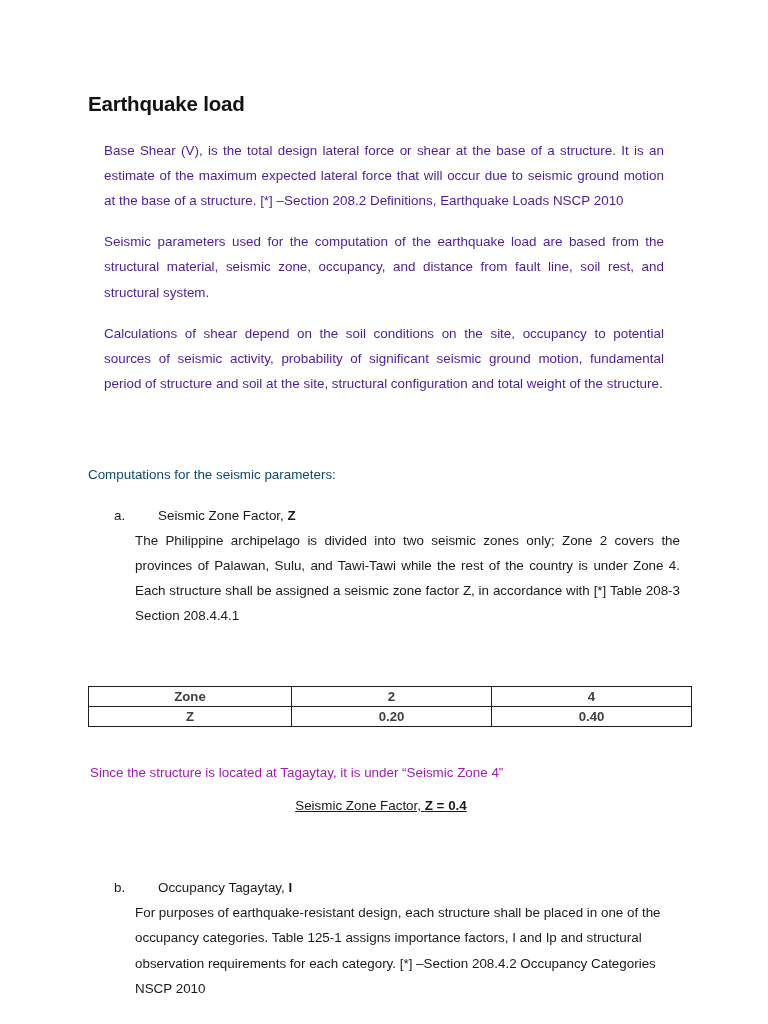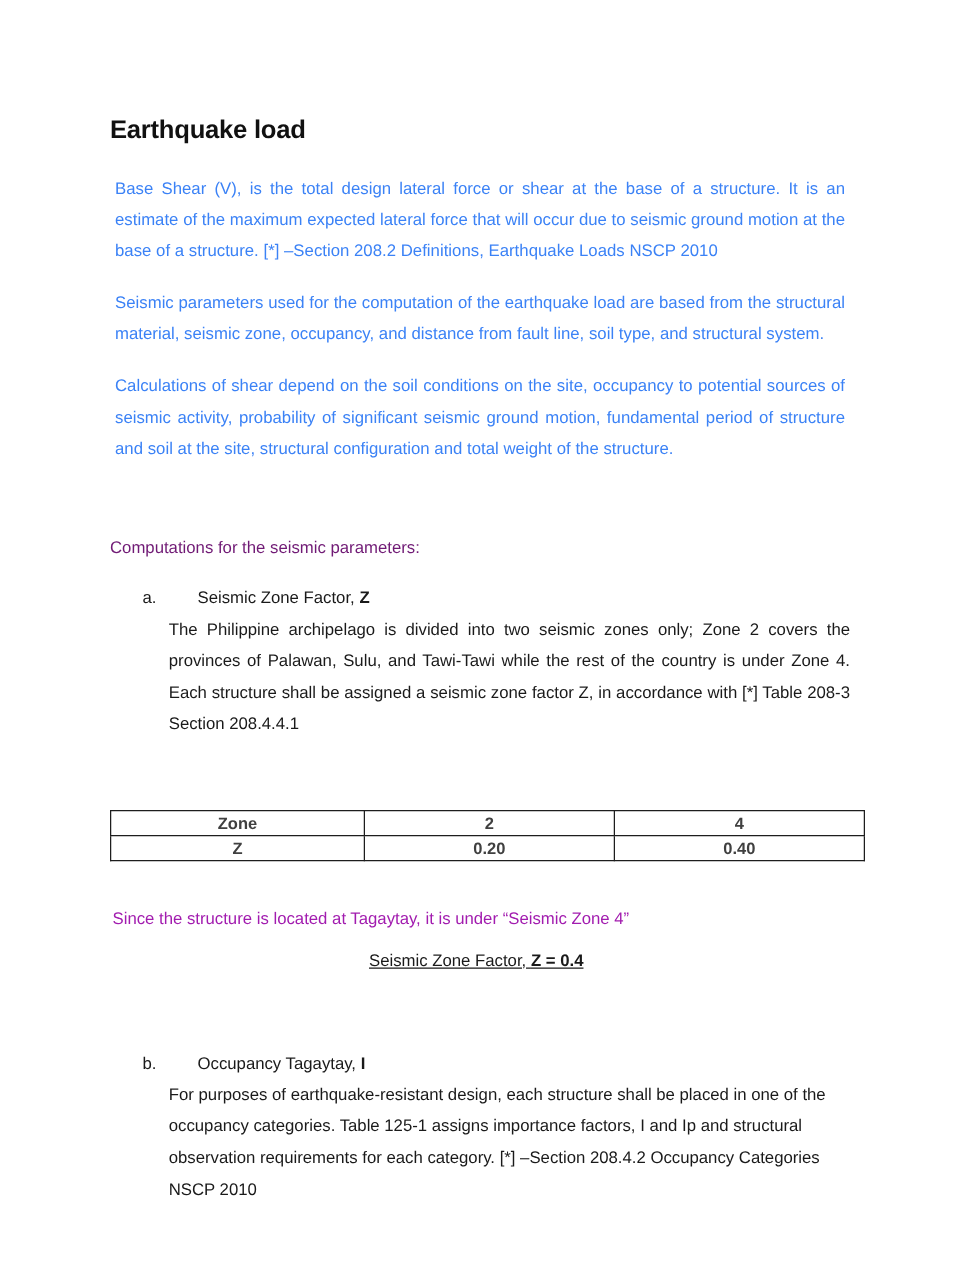--- a/index.html
+++ b/index.html
@@ -40,34 +40,34 @@
     padding-top: 92px;
     line-height: 1.15;
   }
 
   
   .para {
     font-size: 13.4px;
     line-height: 25.2px;
     text-align: justify;
     text-justify: inter-word;
-    margin: 4px;
-    color: #3b82f6;
+    margin: 16px;
+    color: #4c1d95;
     letter-spacing: 0.02px;
   }
   .para.p1 { margin-top: 22px; }
   .para.p2 { margin-top: 16px; }
   .para.p3 { margin-top: 16px; }
 
   .lead-in {
     font-size: 13.4px;
     line-height: 25.2px;
     margin: 0;
     padding-top: 50px;
-    color: #701a75;
+    color: #0c4a6e;
   }
 
   
   .list-item {
     position: relative;
     margin-top: 15px;
     padding-left: 47px;
     font-size: 13.4px;
     line-height: 25.2px;
     color: #1a1a1a;
@@ -142,21 +142,21 @@
 </head>
 <body>
 
 <div class="page">
   <div class="content">
 
     <h1 class="doc-title">Earthquake load</h1>
 
     <p class="para p1">Base Shear (V), is the total design lateral force or shear at the base of a structure. It is an estimate of the maximum expected lateral force that will occur due to seismic ground motion at the base of a structure. [*] –Section 208.2 Definitions, Earthquake Loads NSCP 2010</p>
 
-    <p class="para p2">Seismic parameters used for the computation of the earthquake load are based from the structural material, seismic zone, occupancy, and distance from fault line, soil type, and structural system.</p>
+    <p class="para p2">Seismic parameters used for the computation of the earthquake load are based from the structural material, seismic zone, occupancy, and distance from fault line, soil rest, and structural system.</p>
 
     <p class="para p3">Calculations of shear depend on the soil conditions on the site, occupancy to potential sources of seismic activity, probability of significant seismic ground motion, fundamental period of structure and soil at the site, structural configuration and total weight of the structure.</p>
 
     <p class="lead-in">Computations for the seismic parameters:</p>
 
     <div class="list-item item-a">
       <span class="marker">a.</span>
       <span class="item-head"><span>Seismic Zone Factor, </span><b>Z</b></span>
       <span class="item-body">The Philippine archipelago is divided into two seismic zones only; Zone 2 covers the provinces of Palawan, Sulu, and Tawi-Tawi while the rest of the country is under Zone 4. Each structure shall be assigned a seismic zone factor Z, in accordance with [*] Table 208-3 Section 208.4.4.1</span>
     </div>

